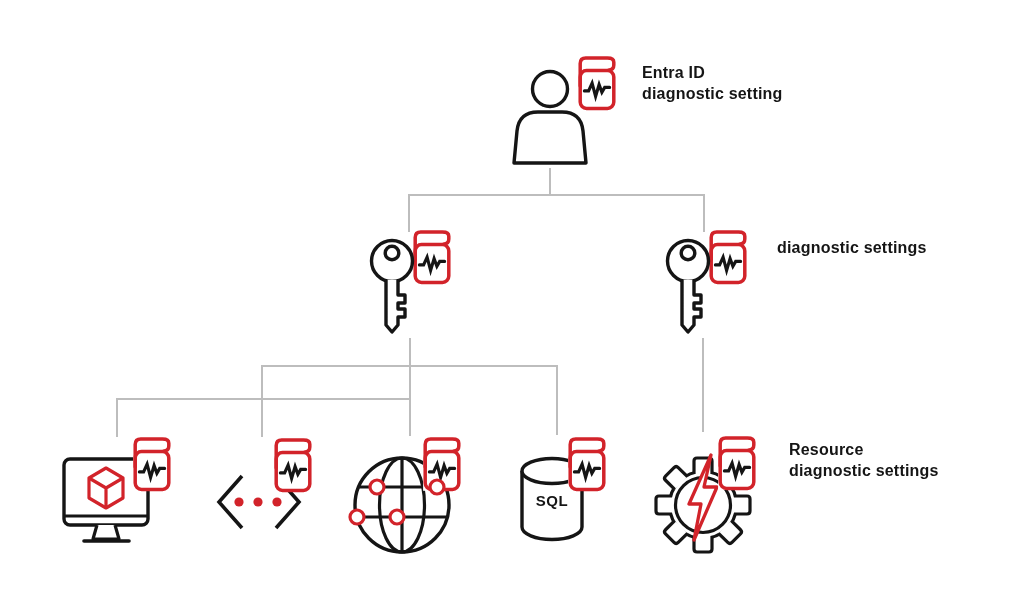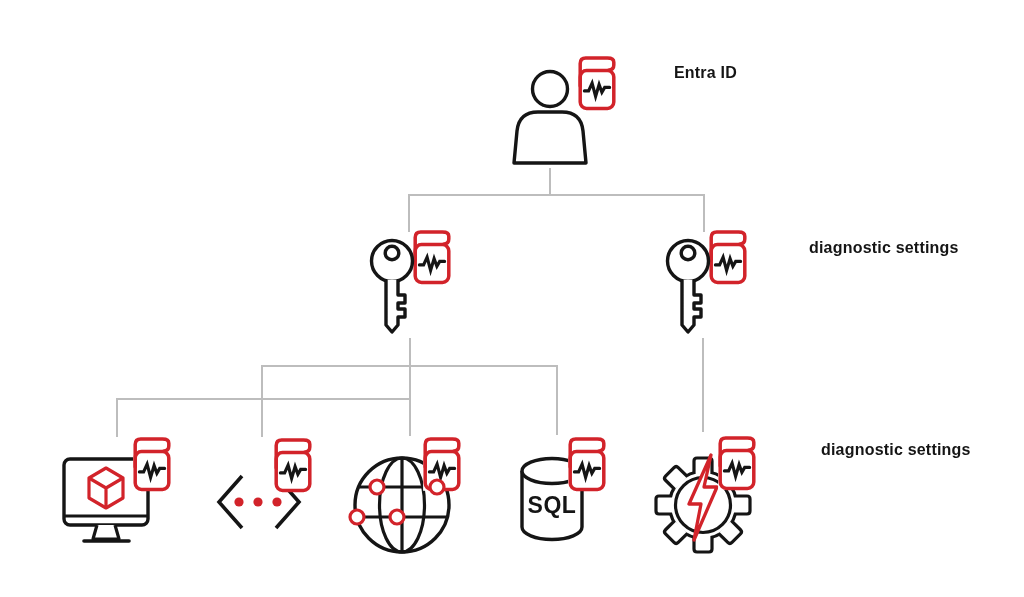--- a/index.html
+++ b/index.html
@@ -1,26 +1,26 @@
 <!DOCTYPE html>
 <html><head>
 <meta charset="utf-8">
 <style>
   html,body{margin:0;padding:0;background:#ffffff;}
   #canvas{position:relative;width:1024px;height:597px;background:#ffffff;overflow:hidden;
           font-family:"Liberation Sans",sans-serif;}
   #diagram-svg{position:absolute;left:0;top:0;}
   .label{position:absolute;font-weight:800;font-size:16px;line-height:21px;color:#151515;
-         letter-spacing:.2px;white-space:nowrap;margin-left:32px;}
+         letter-spacing:.2px;white-space:nowrap;}
   .label span{display:block;}
   #label-entra{left:642px;top:62px;}
   #label-monitor{left:777px;top:237px;}
   #label-resource{left:789px;top:439px;}
   #sql-text{position:absolute;left:521px;top:492px;width:62px;text-align:center;
-            font-weight:800;font-size:23px;letter-spacing:.5px;color:#151515;}
+            font-weight:800;font-size:15px;letter-spacing:.5px;color:#151515;}
 </style>
 </head>
 <body>
 
 <div id="canvas">
 
   <svg id="diagram-svg" width="1024" height="597" viewBox="0 0 1024 597">
 
     <defs>
 
@@ -129,22 +129,24 @@
         </g>
         <circle cx="703" cy="505" r="27.5" fill="none" stroke="#151515" stroke-width="3.2"></circle>
         <path d="M711 455 L689 504 H701 L694 540 L717 487 H704 Z" fill="#fff" stroke="#D2232A" stroke-width="3.3" stroke-linejoin="round"></path>
       </g>
       <use href="#book" x="716" y="433" width="42" height="59"></use>
     </g>
   </svg>
 
   <div class="label" id="label-entra">
     <span>Entra ID</span>
+    <span>diagnostic setting</span>
   </div>
   <div class="label" id="label-monitor">
     <span>diagnostic settings</span>
   </div>
   <div class="label" id="label-resource">
+    <span>Resource</span>
     <span>diagnostic settings</span>
   </div>
 
   <div id="sql-text">SQL</div>
 </div>
 
 </body></html>

